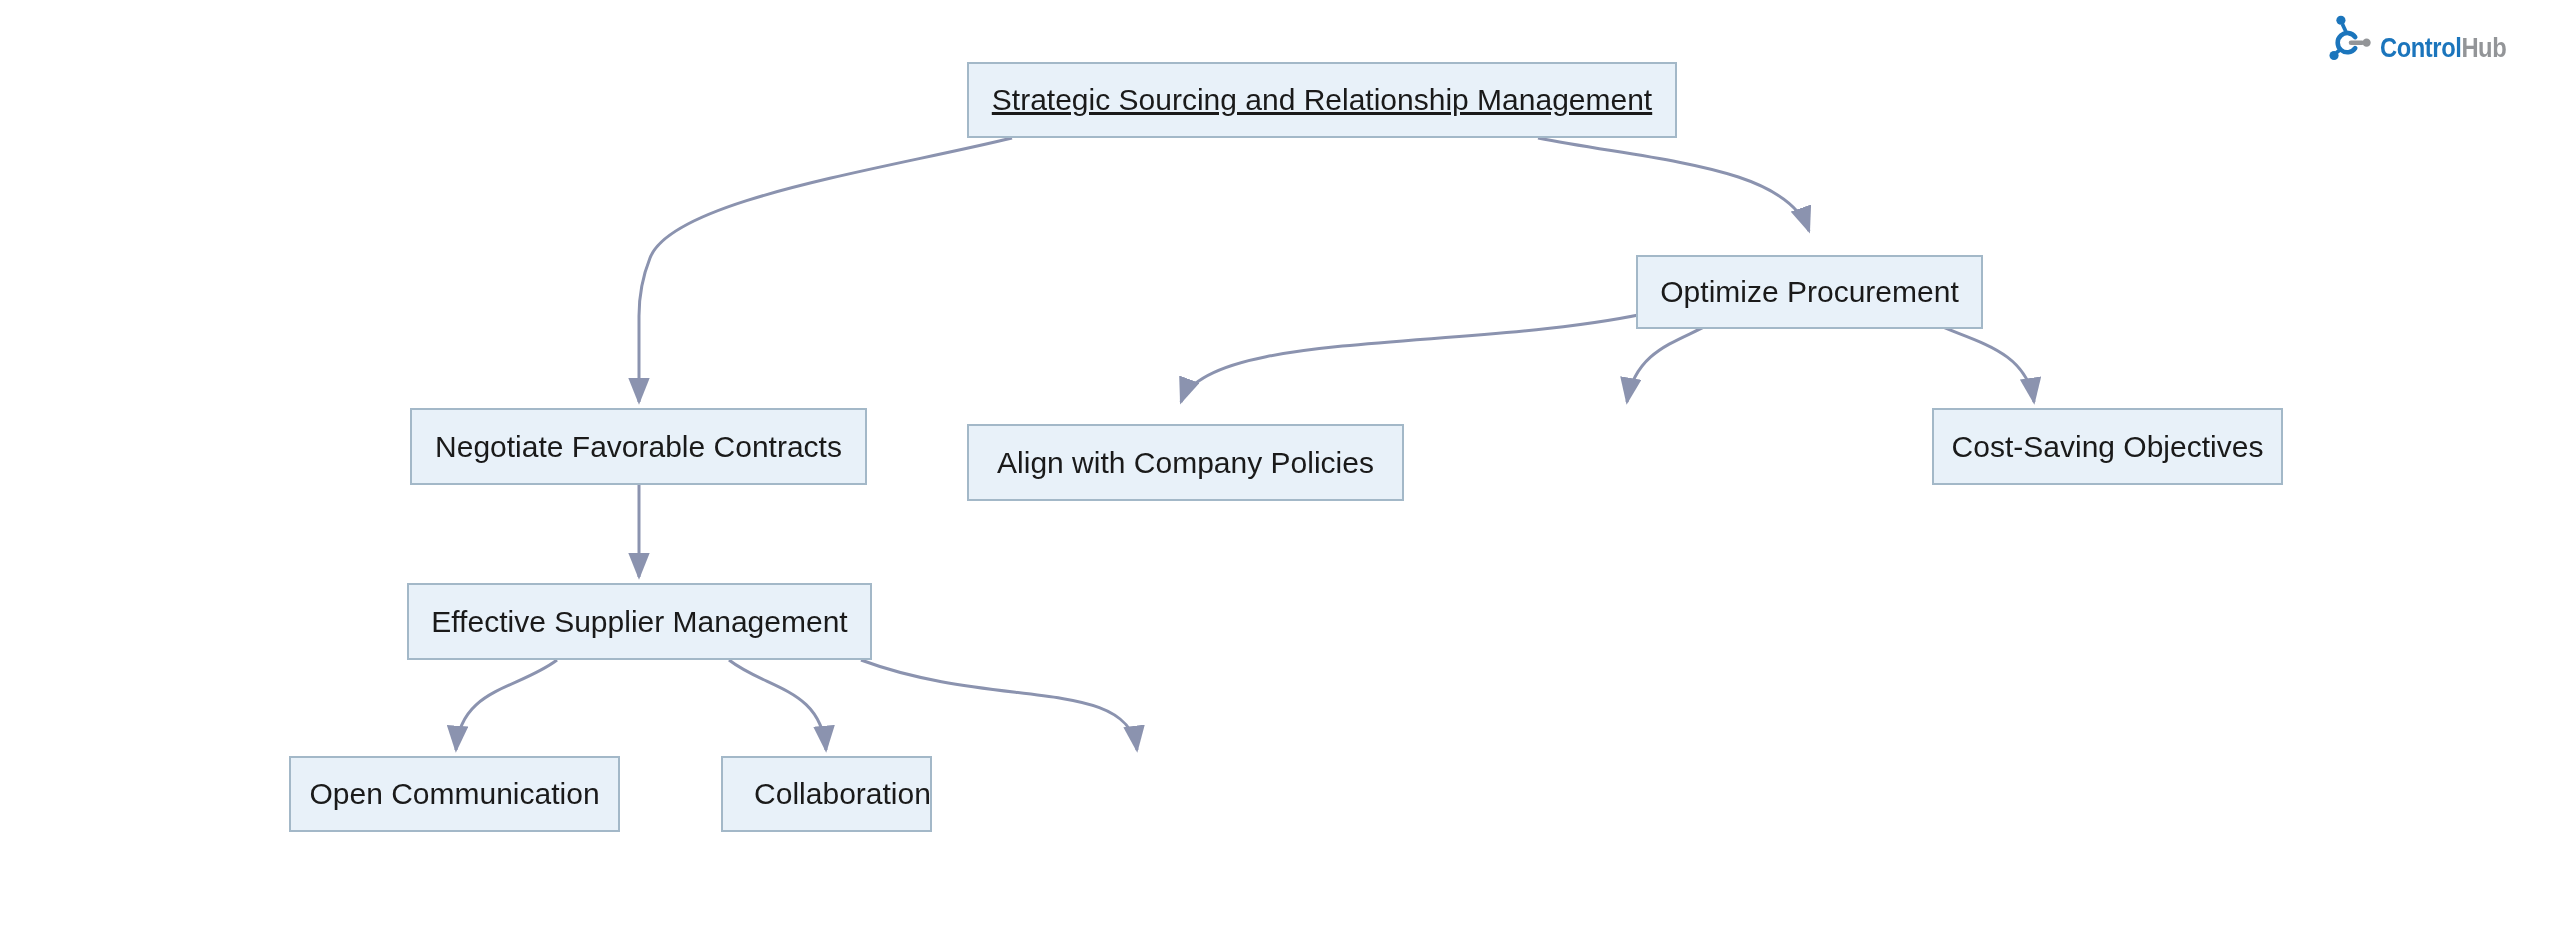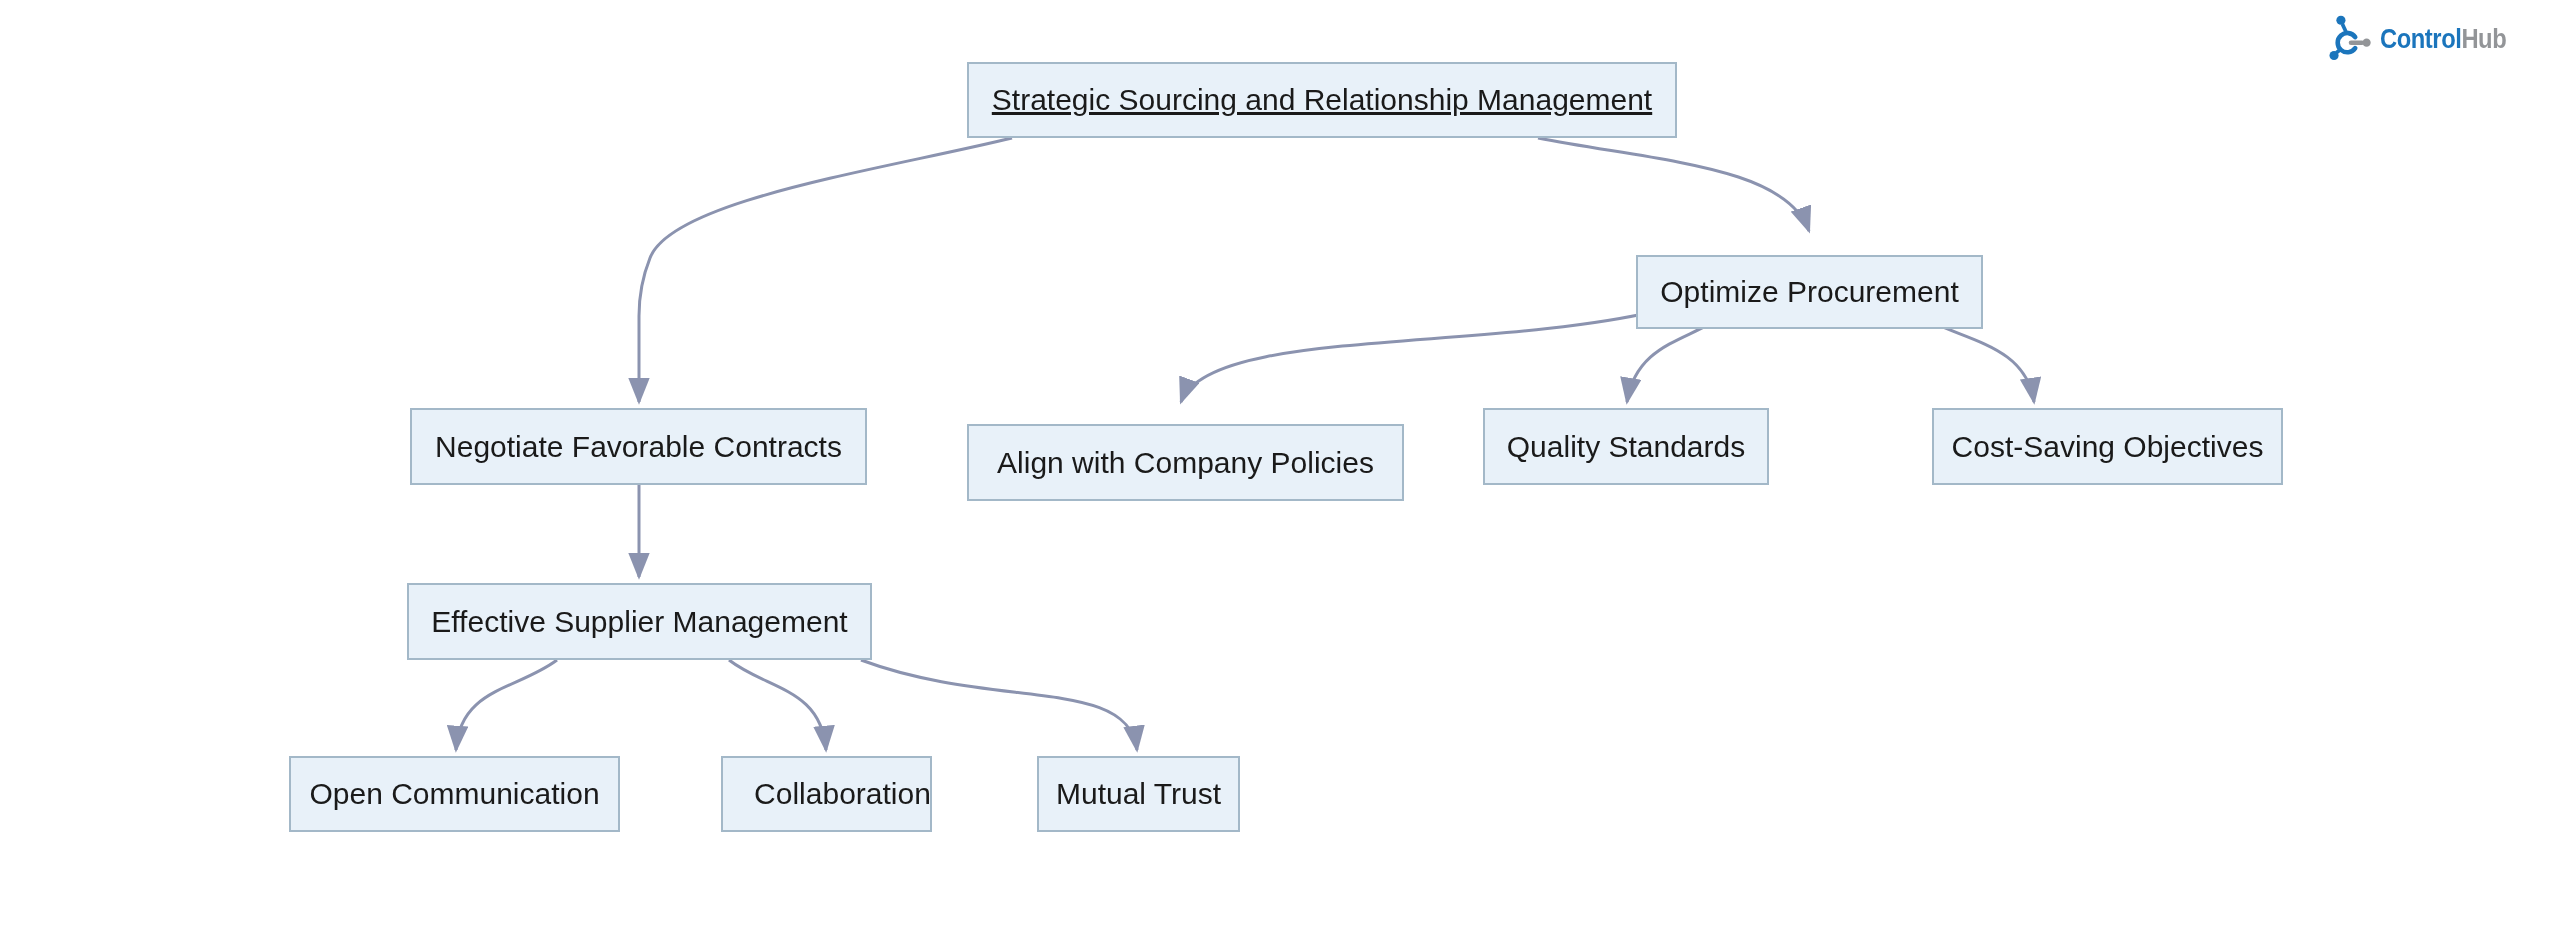--- a/index.html
+++ b/index.html
@@ -51,21 +51,21 @@
   #n-supplier  { left: 407px;  top: 583px; width: 465px; height: 77px; }
   #n-open      { left: 289px;  top: 756px; width: 331px; height: 76px; }
   #n-collab    { left: 721px;  top: 756px; width: 211px; height: 76px; padding-left: 32px; }
   #n-trust     { left: 1037px; top: 756px; width: 203px; height: 76px; }
 
   .logo {
     position: absolute;
     top: 14px;
     right: 34px;
     display: flex;
-    align-items: center;
+    align-items: flex-end;
     gap: 7px;
   }
   .logo-text {
     font-weight: bold;
     font-size: 27px;
     letter-spacing: -0.5px;
     transform: scaleX(0.88);
     transform-origin: left center;
     white-space: nowrap;
   }
@@ -99,37 +99,31 @@
   </div>
   <div class="node" id="n-optimize">
     <span>Optimize Procurement</span>
   </div>
   <div class="node" id="n-negotiate">
     <span>Negotiate Favorable Contracts</span>
   </div>
   <div class="node" id="n-align">
     <span>Align with Company Policies</span>
   </div>
-  <div class="node" id="n-quality">
-    <span>Quality Standards</span>
-  </div>
   <div class="node" id="n-cost">
     <span>Cost-Saving Objectives</span>
   </div>
   <div class="node" id="n-supplier">
     <span>Effective Supplier Management</span>
   </div>
   <div class="node" id="n-open">
     <span>Open Communication</span>
   </div>
   <div class="node" id="n-collab">
     <span>Collaboration</span>
-  </div>
-  <div class="node" id="n-trust">
-    <span>Mutual Trust</span>
   </div>
 
   <div class="logo">
     <svg width="44" height="50" viewBox="0 0 48 52">
 
       <path d="M28.6,24 A10.5,10.5 0 1 0 28.6,36" fill="none" style="stroke: var(--logo-blue, #1b75bc);" stroke-width="5" stroke-linecap="round"></path>
 
       <circle cx="13" cy="5.5" r="5" style="fill: var(--logo-blue, #1b75bc);"></circle>
       <line x1="14.5" y1="9.5" x2="18.5" y2="18" style="stroke: var(--logo-blue, #1b75bc);" stroke-width="4"></line>
 

